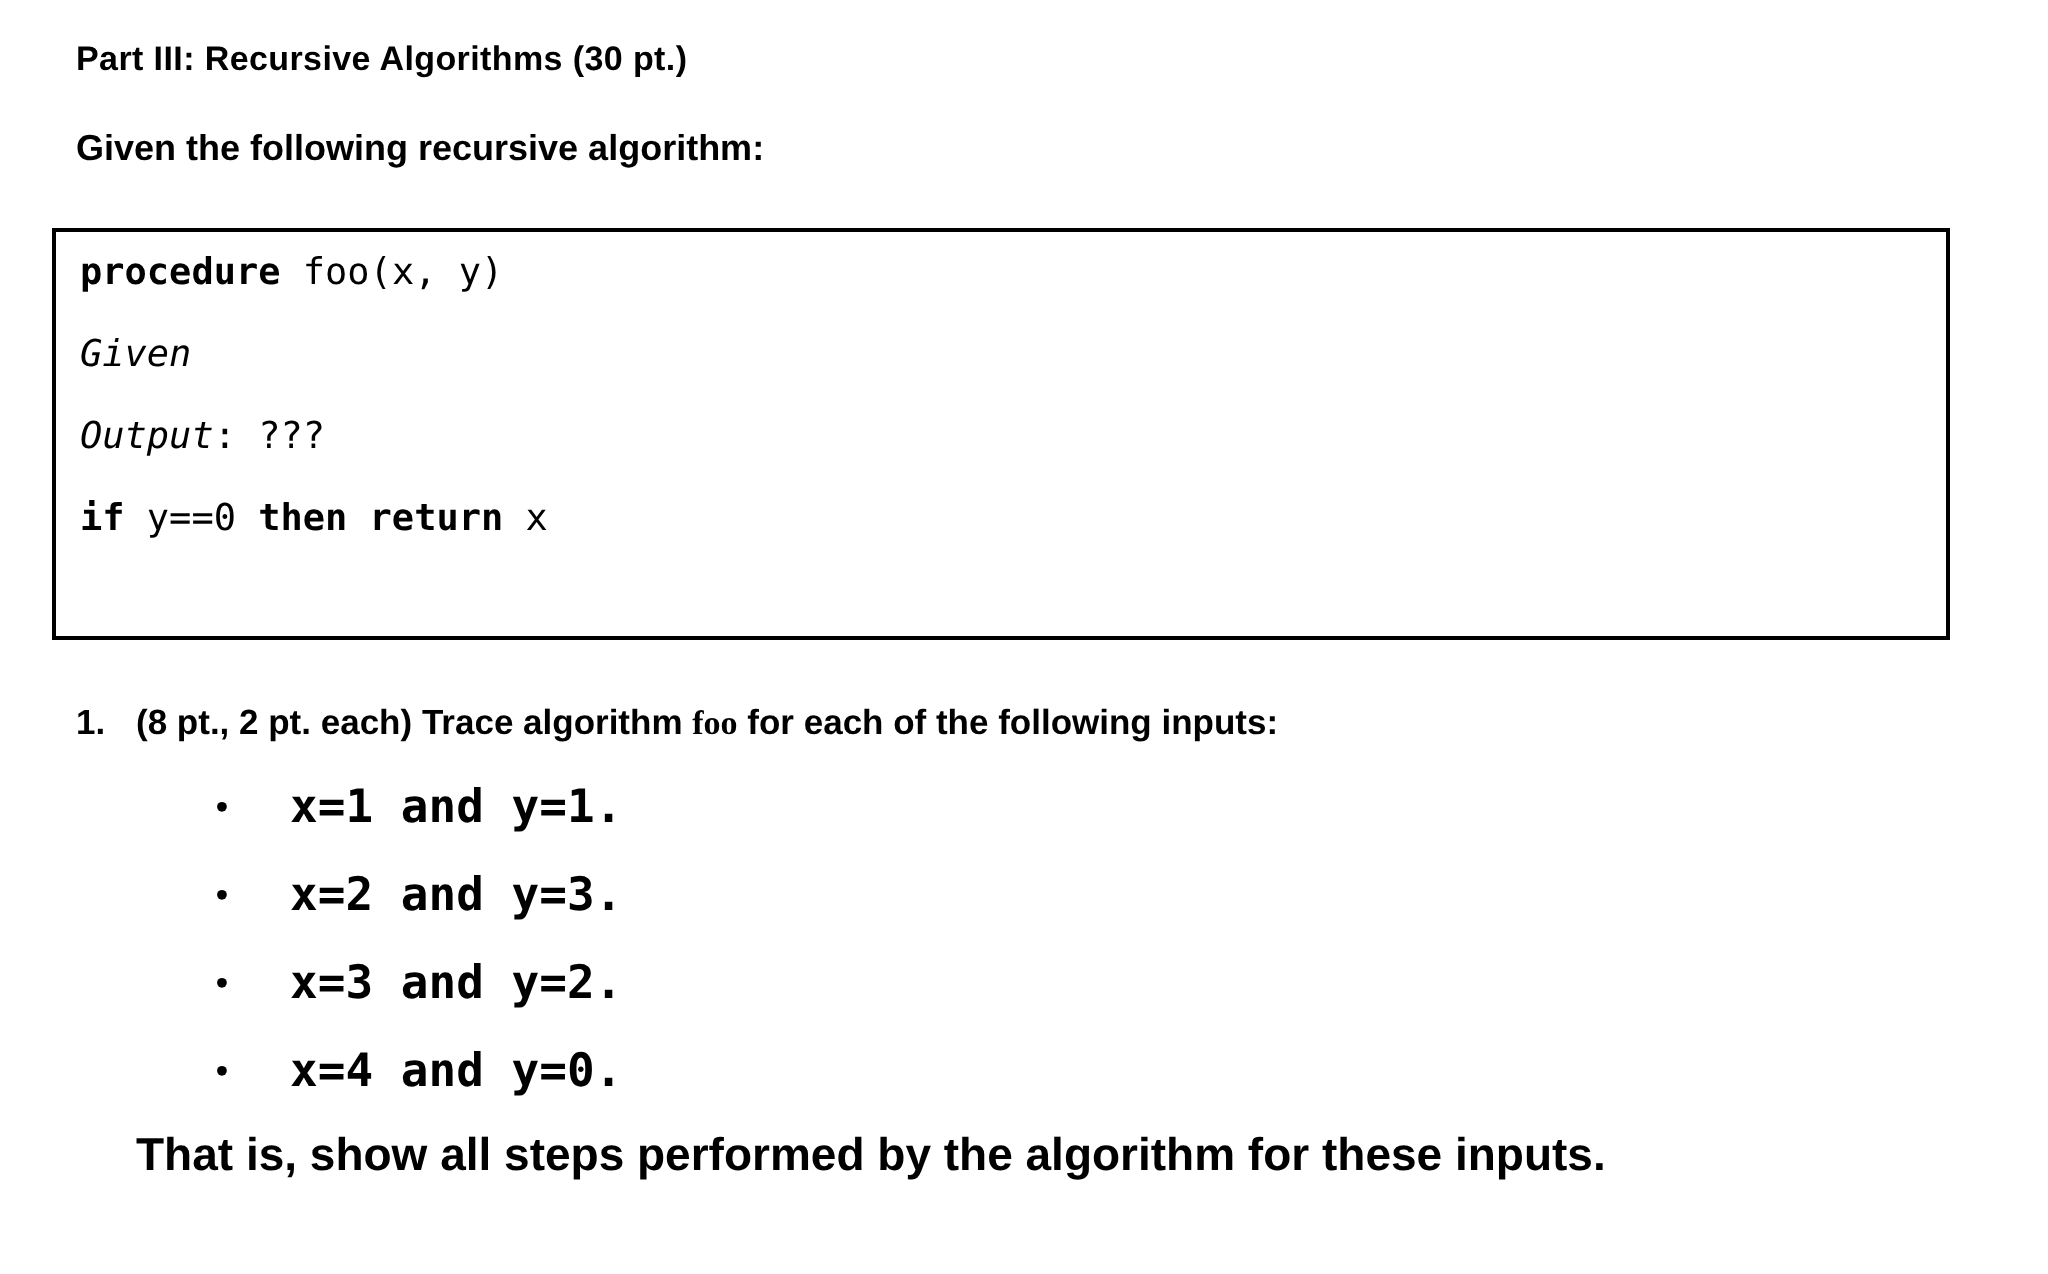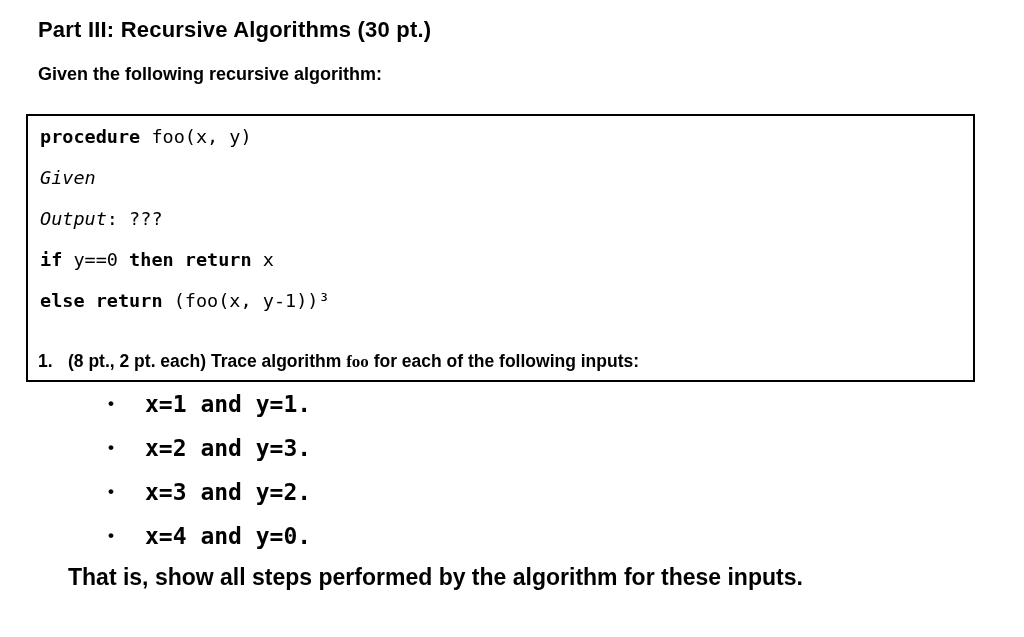--- a/index.html
+++ b/index.html
@@ -9,34 +9,34 @@
     background: #ffffff;
     color: #000000;
     font-family: "Liberation Sans", sans-serif;
     position: relative;
     overflow: hidden;
   }
   .abs { position: absolute; }
 
   .title {
     left: 38px; top: 17px;
-    font-size: 22px;
+    font-size: 17px;
     font-weight: bold;
     line-height: 26px;
     letter-spacing: 0.2px;
   }
   .intro {
     left: 38px; top: 64px;
     font-size: 18px;
     font-weight: bold;
   }
 
   .codebox {
     left: 26px; top: 114px;
-    width: 949px; height: 268px;
+    width: 949px; height: 206px;
     box-sizing: border-box;
     border: 2px solid #000000;
     padding: 0 12px;
     font-family: "DejaVu Sans Mono", monospace;
     font-size: 18.5px;
     background: #ffffff;
   }
   .code-line {
     height: 41px;
     display: flex;
@@ -90,21 +90,20 @@
 
 <div class="abs title">Part III: Recursive Algorithms (30 pt.)</div>
 
 <div class="abs intro">Given the following recursive algorithm:</div>
 
 <div class="abs codebox">
   <div class="code-line"><span class="seg-b">procedure</span><span> foo(x, y)</span></div>
   <div class="code-line"><span class="seg-i">Given</span></div>
   <div class="code-line"><span class="seg-i">Output</span><span>: ???</span></div>
   <div class="code-line"><span class="seg-b">if</span><span> y==0 </span><span class="seg-b">then return</span><span> x</span></div>
-  <div class="code-line"><span class="seg-b">else return</span><span> (foo(x, y-1))³</span></div>
 </div>
 
 <div class="abs question">
   <span class="qnum">1.</span>
   <span><span>(8 pt., 2 pt. each) Trace algorithm </span><span class="mono-word">foo</span><span> for each of the following inputs:</span></span>
 </div>
 
 <div class="abs bullets">
   <div class="bullet-item">
     <span class="bullet-marker">•</span>

